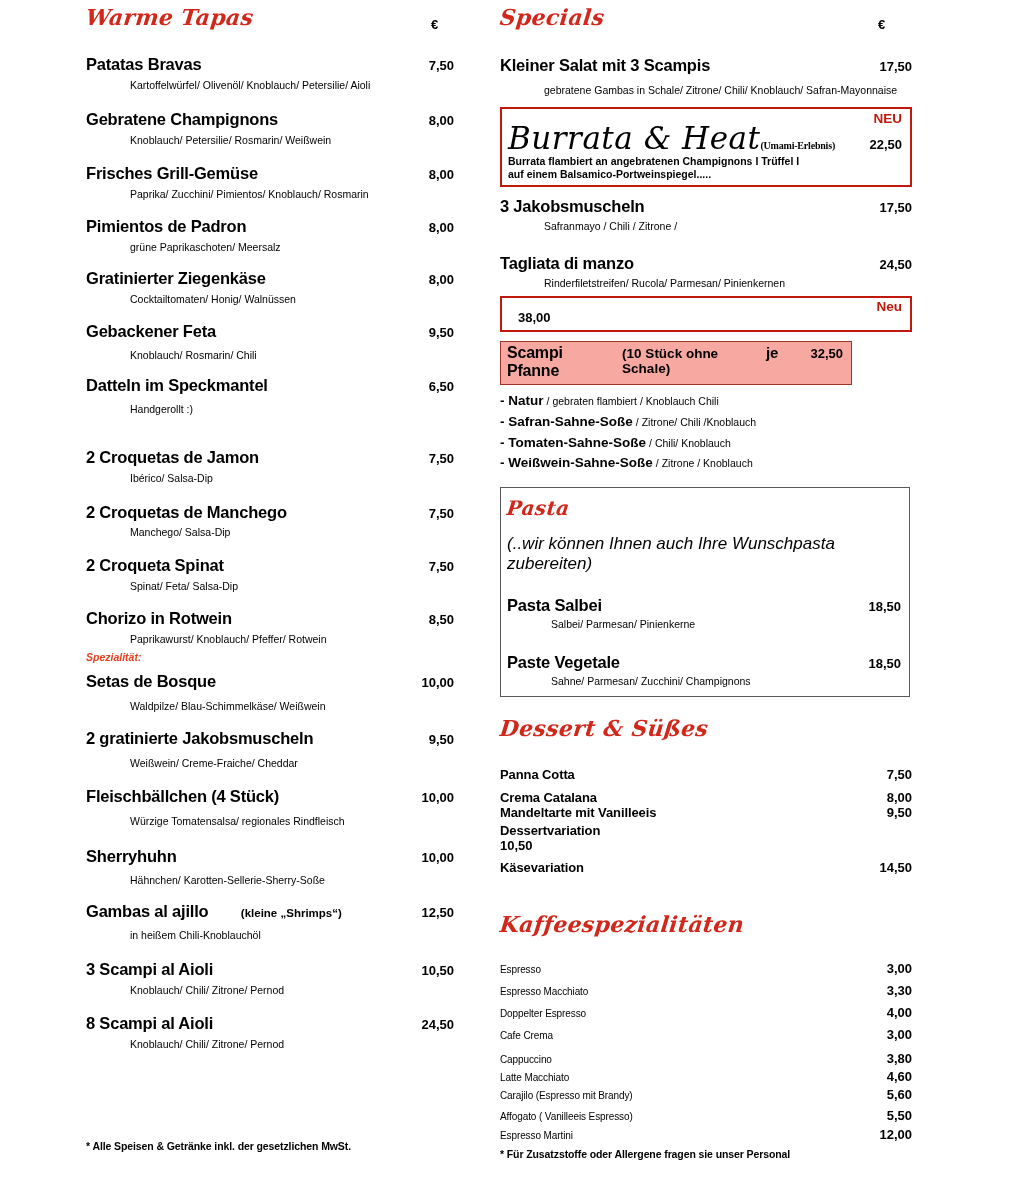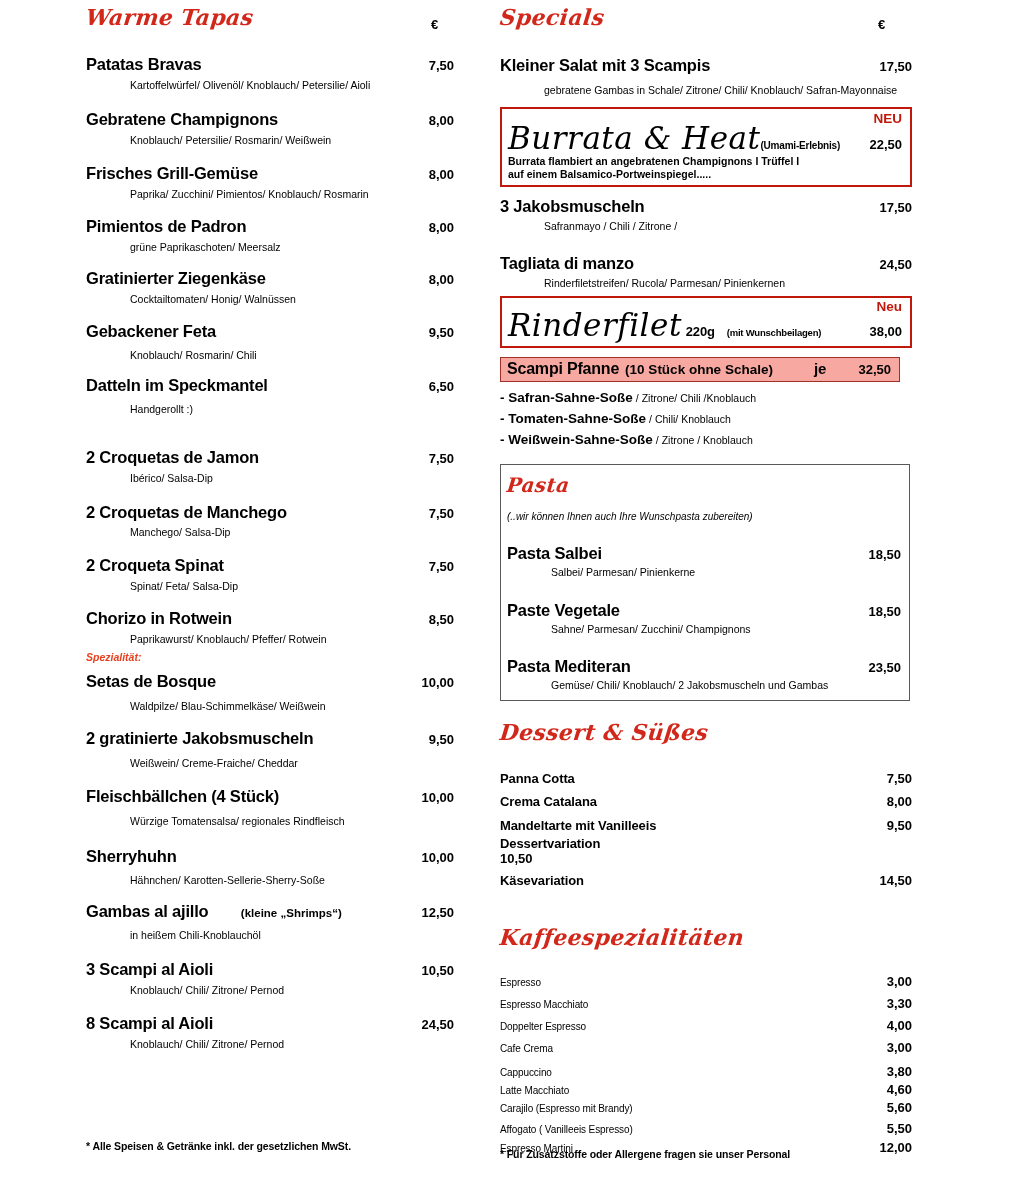--- a/index.html
+++ b/index.html
@@ -115,21 +115,21 @@
   .fancy {
     font-family: "DejaVu Serif", "Liberation Serif", serif;
     font-style: italic;
     font-weight: normal;
     font-size: 31px;
     line-height: 1;
     letter-spacing: 0.5px;
     white-space: nowrap;
   }
   .fancy-sub {
-    font-family: Liberation Sans, sans-serif;
+    font-family: Liberation Serif, serif;
     font-style: normal;
     font-weight: bold;
     font-size: 10px;
     letter-spacing: -0.2px;
     vertical-align: baseline;
   }
   .neu-tag {
     color: #C0190B;
     font-size: 13.5px;
     font-weight: bold;
@@ -377,92 +377,86 @@
         <span class="item-price">24,50</span>
       </div>
       <div class="item-desc" style="margin-top:4px;">Rinderfiletstreifen/ Rucola/ Parmesan/ Pinienkernen</div>
     </div>
 
     <div class="box-red" style="margin-top:7px;padding-top:2px;padding-bottom:5px;">
       <div style="display:flex;justify-content:flex-end;">
         <span class="neu-tag">Neu</span>
       </div>
       <div style="display:flex;justify-content:space-between;align-items:baseline;margin-top:-4px;">
-        <span class="fancy">
-          <span>Rinderfilet</span><span class="fancy-sub" style="font-size:13px;margin-left:4px;">220g</span><span class="fancy-sub" style="font-size:9.5px;margin-left:12px;">(mit Wunschbeilagen)</span>
-        </span>
         <span class="item-price">38,00</span>
       </div>
     </div>
 
-    <div class="box-pink" style="margin-top:9px;width:400px;">
+    <div class="box-pink" style="margin-top:9px;width:352px;">
       <div style="display:flex;align-items:baseline;">
         <span class="item-name" style="font-size:16px;">Scampi Pfanne</span>
         <span style="font-size:13.5px;margin-left:6px;font-weight:bold;">(10 Stück ohne Schale)</span>
         <span style="margin-left:auto;font-size:15px;font-weight:bold;">je</span>
         <span class="item-price" style="margin-left:22px;">32,50</span>
       </div>
     </div>
 
     <div class="sauce" style="margin-top:6px;">
       <div>
+        <b>- Natur</b>
+        <span class="light">/ gebraten flambiert / Knoblauch Chili</span>
+      </div>
+      <div>
         <b>- Safran-Sahne-Soße</b>
         <span class="light">/ Zitrone/ Chili /Knoblauch</span>
       </div>
       <div>
         <b>- Tomaten-Sahne-Soße</b>
         <span class="light">/ Chili/ Knoblauch</span>
       </div>
       <div>
         <b>- Weißwein-Sahne-Soße</b>
         <span class="light">/ Zitrone / Knoblauch</span>
       </div>
     </div>
 
     <div class="box-grey" style="margin-top:13px;width:410px;">
       <div class="script-head" style="font-size:20px;">Pasta</div>
-      <div style="font-size:10px;font-style:italic;margin-top:14px;">(..wir können Ihnen auch Ihre Wunschpasta zubereiten)</div>
+      <div style="font-size:17px;font-style:italic;margin-top:14px;">(..wir können Ihnen auch Ihre Wunschpasta zubereiten)</div>
 
       <div class="item" style="margin-top:22px;">
         <div class="item-row">
           <span class="item-name">Pasta Salbei</span>
           <span class="item-price">18,50</span>
         </div>
         <div class="item-desc" style="margin-top:3px;">Salbei/ Parmesan/ Pinienkerne</div>
       </div>
 
       <div class="item" style="margin-top:22px;">
         <div class="item-row">
           <span class="item-name">Paste Vegetale</span>
           <span class="item-price">18,50</span>
         </div>
         <div class="item-desc" style="margin-top:3px;">Sahne/ Parmesan/ Zucchini/ Champignons</div>
       </div>
 
-      <div class="item" style="margin-top:22px;">
-        <div class="item-row">
-          <span class="item-name">Pasta Mediteran</span>
-          <span class="item-price">23,50</span>
-        </div>
-        <div class="item-desc" style="margin-top:3px;">Gemüse/ Chili/ Knoblauch/ 2 Jakobsmuscheln und Gambas</div>
-      </div>
     </div>
 
     <div class="script-head" style="margin-top:18px;">Dessert &amp; Süßes</div>
 
     <div style="margin-top:26px;">
       <div class="simple-row">
         <span class="nm">Panna Cotta</span>
         <span class="pr">7,50</span>
       </div>
       <div class="simple-row" style="margin-top:8px;">
         <span class="nm">Crema Catalana</span>
         <span class="pr">8,00</span>
       </div>
-      <div class="simple-row" style="margin-top:9px;gap:25px;">
+      <div class="simple-row" style="gap:25px;">
         <span class="nm">Mandeltarte mit Vanilleeis</span>
         <span class="pr">9,50</span>
       </div>
       <div class="simple-row" style="margin-top:3px;flex-direction:column;">
         <span class="nm">Dessertvariation</span>
         <span class="pr">10,50</span>
       </div>
       <div class="simple-row" style="margin-top:7px;">
         <span class="nm">Käsevariation</span>
         <span class="pr">14,50</span>

